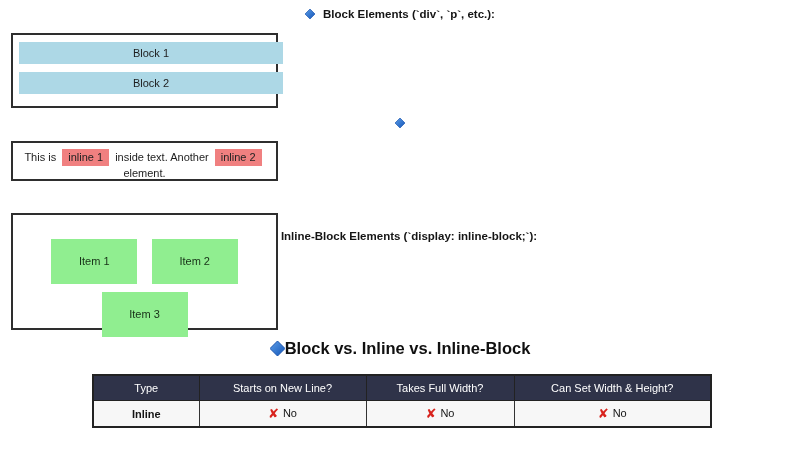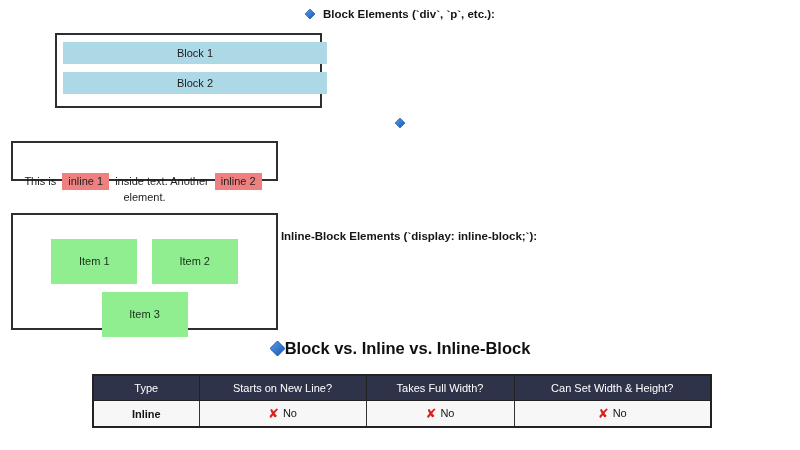--- a/index.html
+++ b/index.html
@@ -16,35 +16,35 @@
   }
   .sec-header svg { flex:0 0 auto; }
 
   
   .demo-box {
     position:absolute; left:11px; width:267px; box-sizing:border-box;
     border:2px solid #2e2e2e; background:#fff;
   }
 
   
-  #block-demo { top:33px; height:75px; overflow:visible;margin-left:44px; }
+  #block-demo { top:33px; height:75px; overflow:visible; }
   .block-bar {
     width:264px; height:22px; margin:0 0 0 6px;
     background:#ADD8E6; text-align:center; line-height:22px;
     font-size:11px; color:#1d1d1d;
   }
   .block-bar.first { margin-top:7px; }
   .block-bar.second { margin-top:8px; }
 
   
   #inline-demo {
     top:141px; height:40px; font-size:11px; color:#1d1d1d;
     text-align:center; padding-top:6px; line-height:15px;
   }
-  #inline-demo .line1 { white-space:nowrap;margin-top:24px; }
+  #inline-demo .line1 { white-space:nowrap; }
   .inline-chip {
     display:inline-block; background:#F08080; padding:1px 6px; margin:0 3px;
     color:#222;
   }
 
   
   #inlineblock-demo { top:213px; height:117px; text-align:center; padding-top:20px; }
   .ib-item {
     display:inline-block; width:86px; height:45px; margin:4px 5px;
     background:#90EE90; line-height:45px; font-size:11px; color:#173017;

